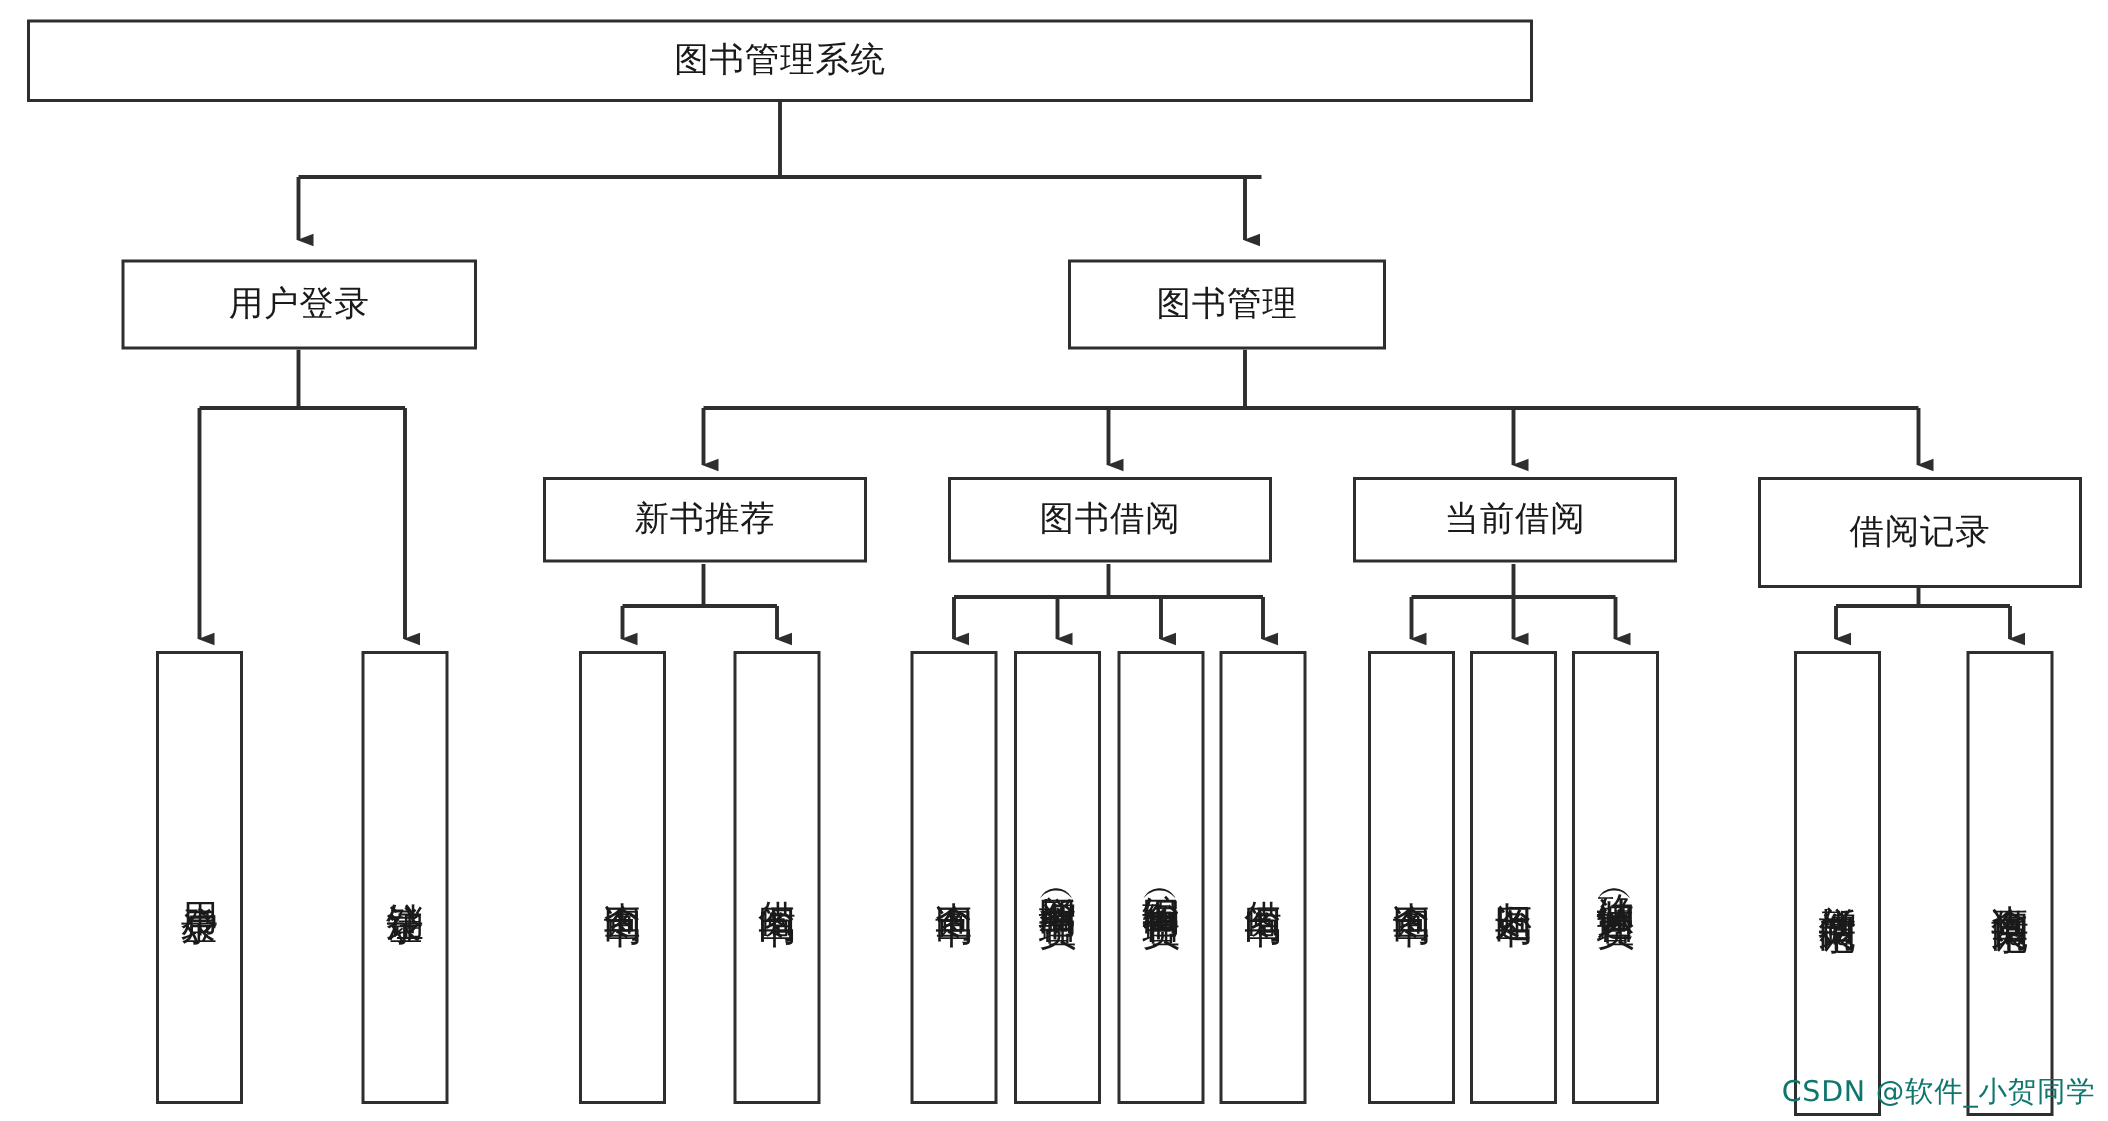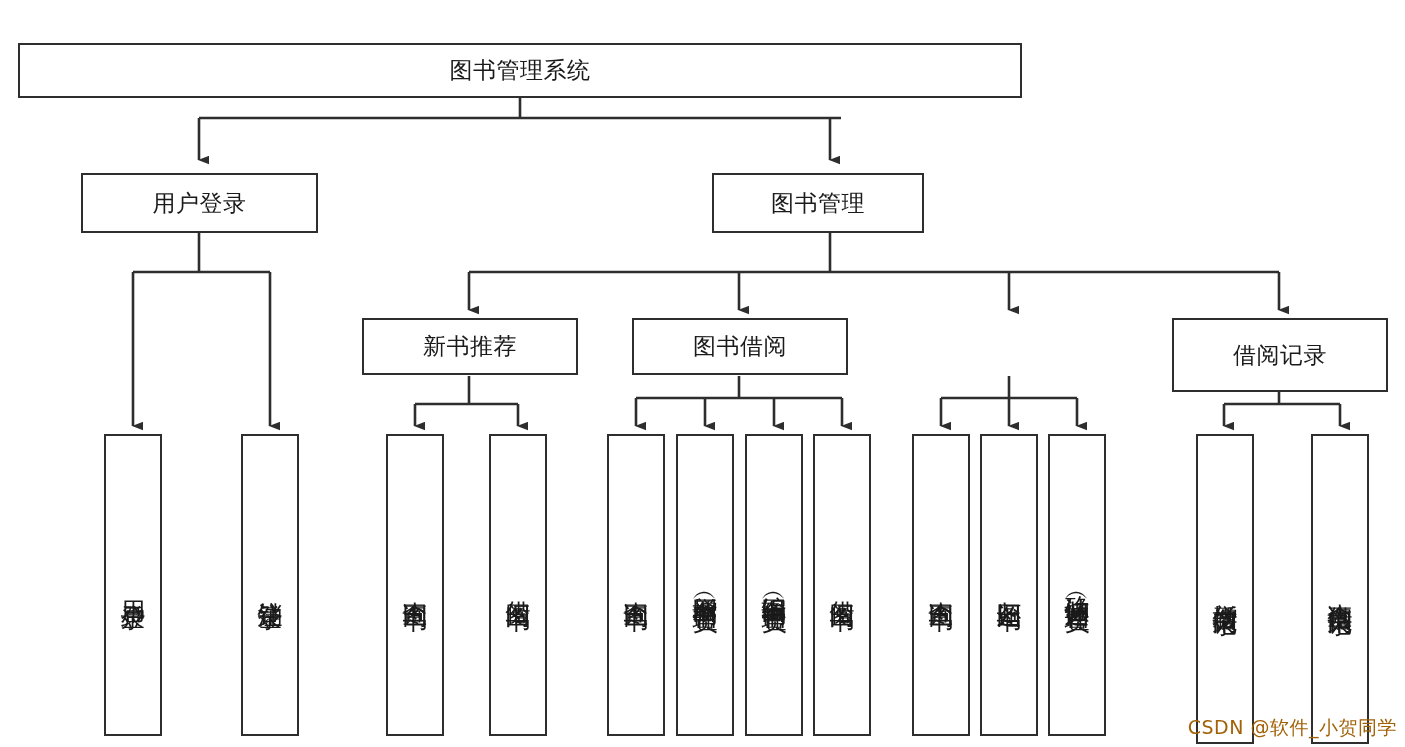--- a/index.html
+++ b/index.html
@@ -57,21 +57,21 @@
   .node-v .vlabel {
     writing-mode: vertical-rl;
     text-orientation: upright;
     display: block;
   }
   #watermark {
     position: absolute;
     right: 8px;
     bottom: 6px;
     font-size: 19px;
-    color: #a16207;
+    color: #0f766e;
     letter-spacing: 0.5px;
     white-space: nowrap;
     font-family: "DejaVu Sans", "Liberation Sans", sans-serif;
   }
 </style>
 </head>
 <body>
 
 <div id="canvas">
 
@@ -118,37 +118,40 @@
       <path d="M1009,398 L1009,426" marker-end="url(#arrow)"></path>
       <path d="M1077,398 L1077,426" marker-end="url(#arrow)"></path>
 
       <path d="M1279,376 L1279,404"></path>
       <path d="M1224,404 L1340,404"></path>
       <path d="M1224,404 L1224,426" marker-end="url(#arrow)"></path>
       <path d="M1340,404 L1340,426" marker-end="url(#arrow)"></path>
     </g>
   </svg>
 
-  <div class="node node-h" style="left:18px; top:13px; width:1004px; height:55px;margin-top:30px;">
+  <div class="node node-h" style="left:18px; top:13px; width:1004px; height:55px;">
     <span>图书管理系统</span>
   </div>
 
   <div class="node node-h" style="left:81px; top:173px; width:237px; height:60px;">
     <span>用户登录</span>
   </div>
   <div class="node node-h" style="left:712px; top:173px; width:212px; height:60px;">
     <span>图书管理</span>
   </div>
 
   <div class="node node-h" style="left:362px; top:318px; width:216px; height:57px;">
     <span>新书推荐</span>
   </div>
   <div class="node node-h" style="left:632px; top:318px; width:216px; height:57px;">
     <span>图书借阅</span>
   </div>
+  <div class="node node-h" style="left:902px; top:318px; width:216px; height:57px;">
+    <span>当前借阅</span>
+  </div>
   <div class="node node-h" style="left:1172px; top:318px; width:216px; height:74px;">
     <span>借阅记录</span>
   </div>
 
   <div class="node node-v" style="left:104px; top:434px; width:58px; height:302px;">
     <span class="vlabel">用户登录</span>
   </div>
   <div class="node node-v" style="left:241px; top:434px; width:58px; height:302px;">
     <span class="vlabel">注销登录</span>
   </div>

